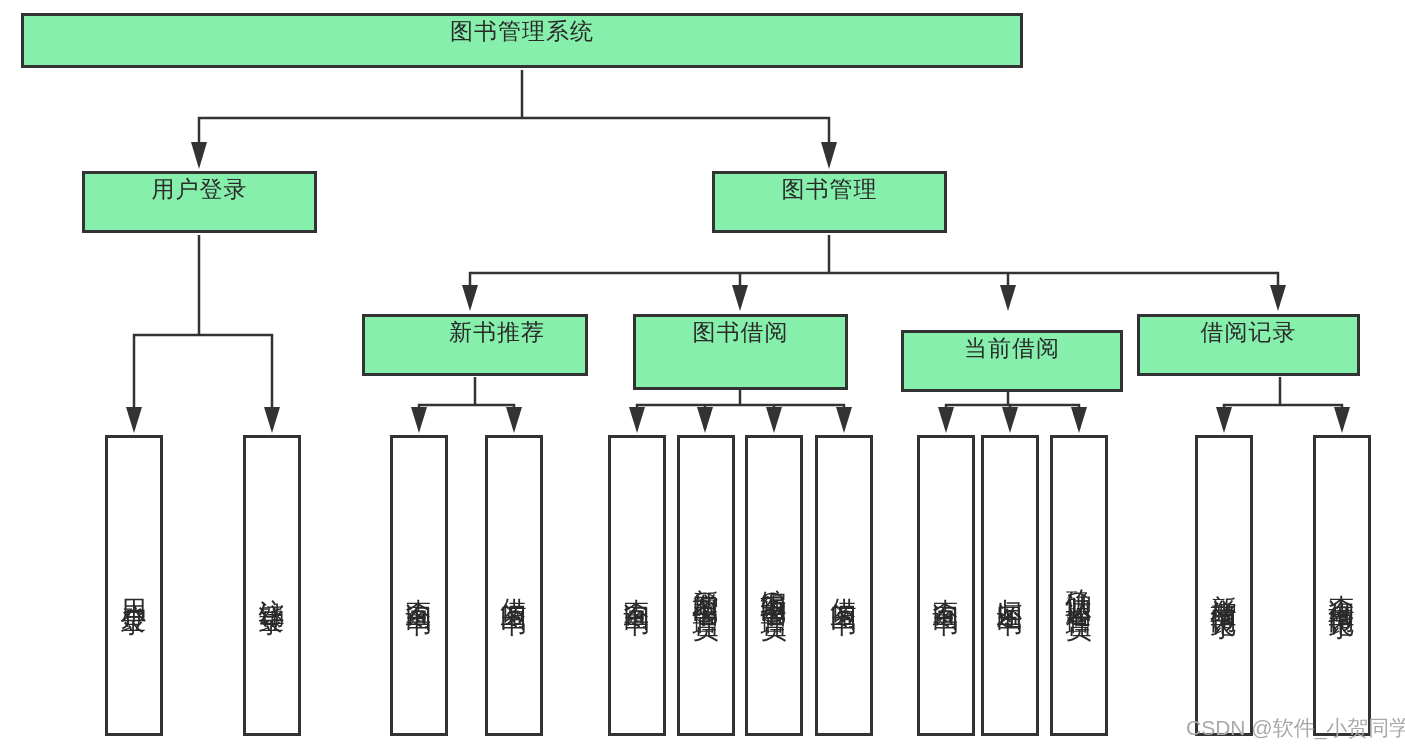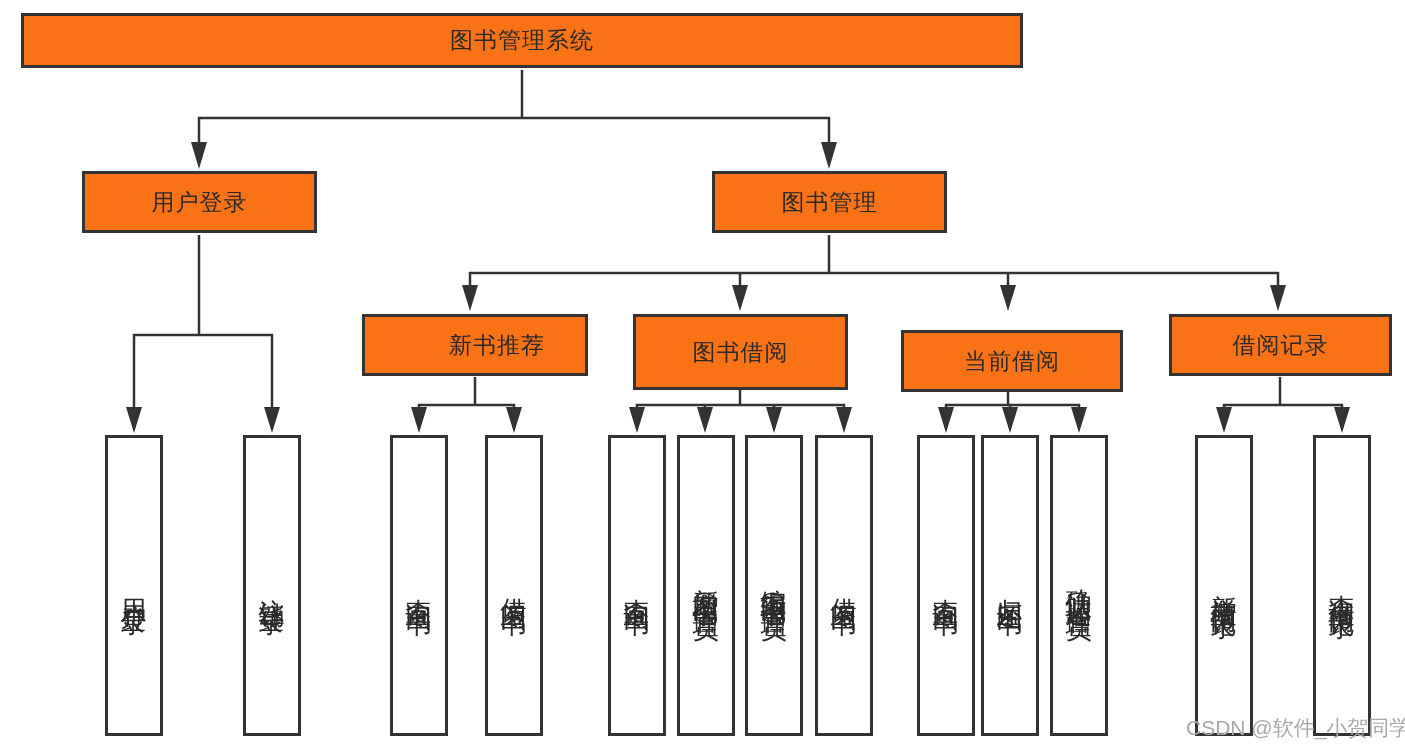--- a/index.html
+++ b/index.html
@@ -19,23 +19,23 @@
     position: absolute;
     left: 0;
     top: 0;
     width: 1405px;
     height: 747px;
   }
   .hbox {
     position: absolute;
     box-sizing: border-box;
     border: 3px solid #333333;
-    background: #f97316;
+    background: #86efac;
     display: flex;
-    align-items: center;
+    align-items: flex-start;
     justify-content: center;
     color: #2a2a2a;
     font-size: 23px;
     letter-spacing: 1px;
     white-space: nowrap;
     z-index: 2;
   }
   .vbox {
     position: absolute;
     box-sizing: border-box;
@@ -152,21 +152,21 @@
 
   <div class="hbox" style="left:362px; top:314px; width:226px; height:62px;padding-left:44px;">
     <span>新书推荐</span>
   </div>
   <div class="hbox" style="left:633px; top:314px; width:215px; height:76px;">
     <span>图书借阅</span>
   </div>
   <div class="hbox" style="left:901px; top:330px; width:222px; height:62px;">
     <span>当前借阅</span>
   </div>
-  <div class="hbox" style="left:1169px; top:314px; width:223px; height:62px;">
+  <div class="hbox" style="left:1137px; top:314px; width:223px; height:62px;">
     <span>借阅记录</span>
   </div>
 
   <div class="vbox" style="left:105px;">
     <span class="vtext">用户登录</span>
   </div>
   <div class="vbox" style="left:243px;">
     <span class="vtext">注销登录</span>
   </div>
 

